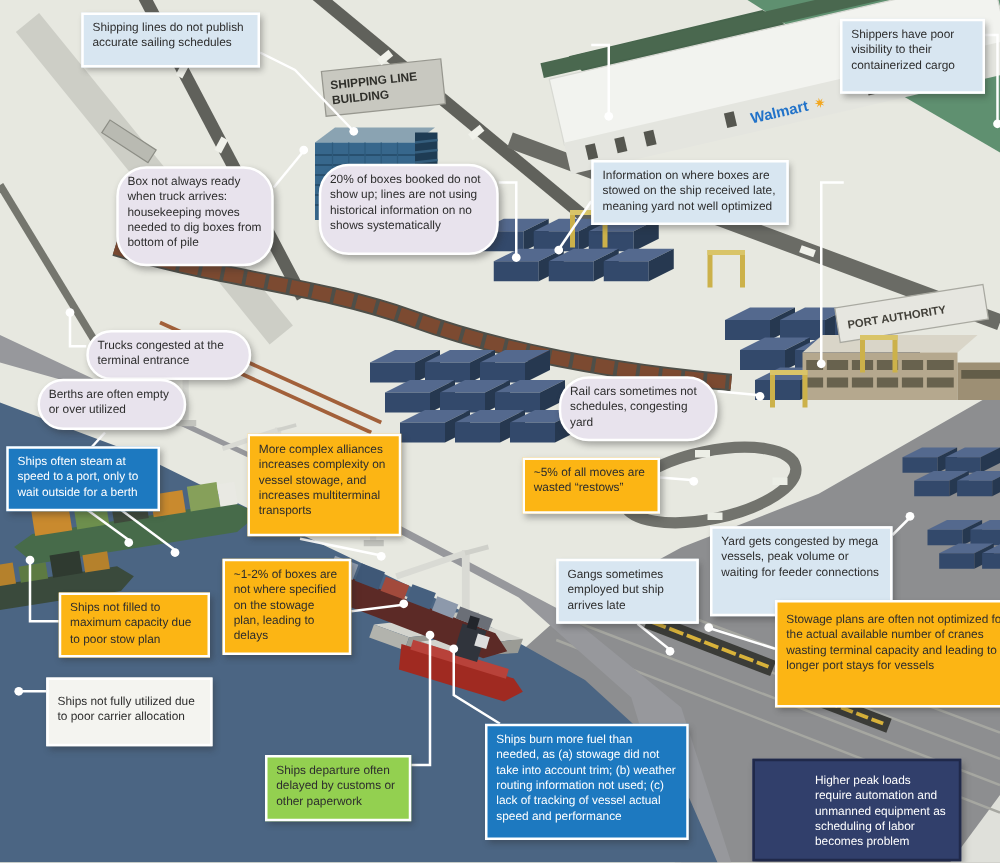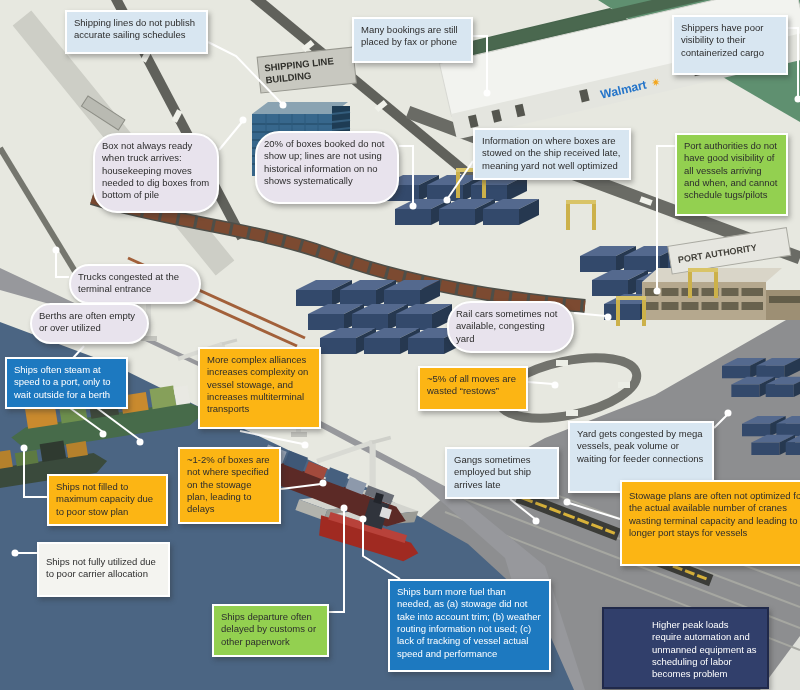--- a/index.html
+++ b/index.html
@@ -323,31 +323,29 @@
     <circle cx="536" cy="521" r="3.5"></circle>
         <circle cx="728" cy="413" r="3.5"></circle>
     <circle cx="15" cy="553" r="3.5"></circle>
         <circle cx="567" cy="502" r="3.5"></circle>
     <circle cx="344" cy="508" r="3.5"></circle>
         <circle cx="363" cy="519" r="3.5"></circle>
   </g>
 </svg>
 
 <div class="callout c-lb" style="left:65px;top:10px;width:143px;min-height:44px">Shipping lines do not publish accurate sailing schedules</div>
-<div class="callout c-lb" style="left:352px;top:17px;width:121px;min-height:46px">Many bookings are still placed by fax or phone</div>
 <div class="callout c-lb" style="left:672px;top:15px;width:116px;min-height:60px">Shippers have poor visibility to their containerized cargo</div>
 <div class="callout c-lav" style="left:93px;top:133px;width:126px;min-height:80px">Box not always ready when truck arrives: housekeeping moves needed to dig boxes from bottom of pile</div>
 <div class="callout c-lav" style="left:255px;top:131px;width:144px;min-height:73px">20% of boxes booked do not show up; lines are not using historical information on no shows systematically</div>
 <div class="callout c-lb" style="left:473px;top:128px;width:158px;min-height:48px">Information on where boxes are stowed on the ship received late, meaning yard not well optimized</div>
-<div class="callout c-grn" style="left:675px;top:133px;width:113px;min-height:83px">Port authorities do not have good visibility of all vessels arriving and when, and cannot schedule tugs/pilots</div>
 <div class="callout c-lav" style="left:69px;top:264px;width:132px;min-height:38px">Trucks congested at the terminal entrance</div>
 <div class="callout c-lav" style="left:30px;top:303px;width:119px;min-height:41px">Berths are often empty or over utilized</div>
 <div class="callout c-blu" style="left:5px;top:357px;width:123px;min-height:49px">Ships often steam at speed to a port, only to wait outside for a berth</div>
 <div class="callout c-amb" style="left:198px;top:347px;width:123px;min-height:82px">More complex alliances increases complexity on vessel stowage, and increases multiterminal transports</div>
-<div class="callout c-lav" style="left:447px;top:301px;width:127px;min-height:35px">Rail cars sometimes not available, congesting yard</div>
+<div class="callout c-lav" style="left:447px;top:301px;width:127px;min-height:35px">Rail cars sometimes not schedules, congesting yard</div>
 <div class="callout c-amb" style="left:418px;top:366px;width:110px;min-height:45px">~5% of all moves are wasted “restows”</div>
 <div class="callout c-amb" style="left:47px;top:474px;width:121px;min-height:48px">Ships not filled to maximum capacity due to poor stow plan</div>
 <div class="callout c-amb" style="left:178px;top:447px;width:103px;min-height:73px">~1-2% of boxes are not where specified on the stowage plan, leading to delays</div>
 <div class="callout c-lb" style="left:445px;top:447px;width:114px;min-height:50px">Gangs sometimes employed but ship arrives late</div>
 <div class="callout c-lb" style="left:568px;top:421px;width:146px;min-height:72px">Yard gets congested by mega vessels, peak volume  or waiting for feeder connections</div>
 <div class="callout c-wht" style="left:37px;top:542px;width:133px;min-height:55px;padding-top:12px">Ships not fully utilized due to poor carrier allocation</div>
 <div class="callout c-amb" style="left:620px;top:480px;width:199px;min-height:86px;padding-top:8px">Stowage plans are often not optimized for the actual available number of cranes wasting terminal capacity and leading to longer port stays for vessels</div>
 <div class="callout c-grn" style="left:212px;top:604px;width:117px;min-height:53px">Ships departure often delayed by customs or other paperwork</div>
 <div class="callout c-blu" style="left:388px;top:579px;width:163px;min-height:93px">Ships burn more fuel than needed, as (a) stowage did not take into account trim; (b) weather routing information not used; (c) lack of tracking of vessel actual speed and performance</div>
 <div class="callout c-nvy" style="left:602px;top:607px;width:167px;min-height:64px;padding-top:10px">Higher peak loads require automation and unmanned equipment as scheduling of labor becomes problem</div>

